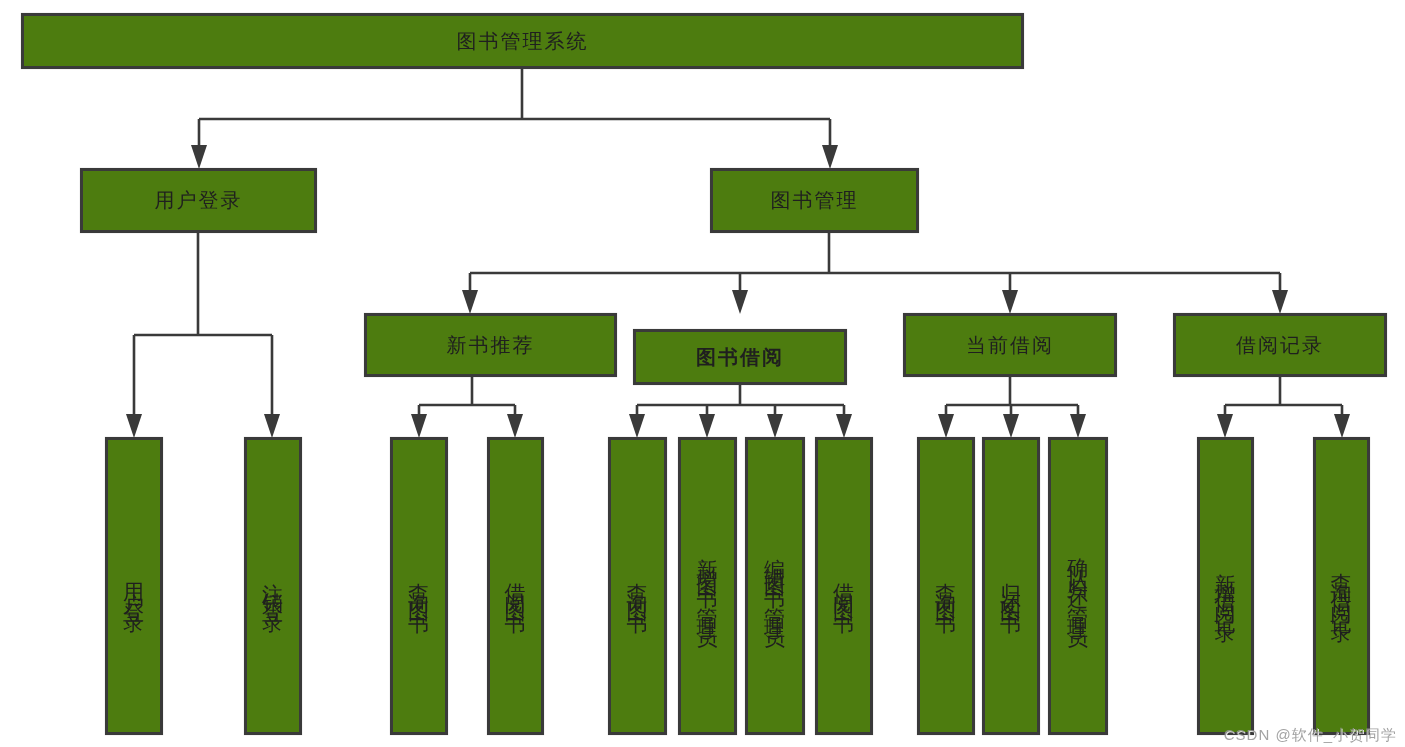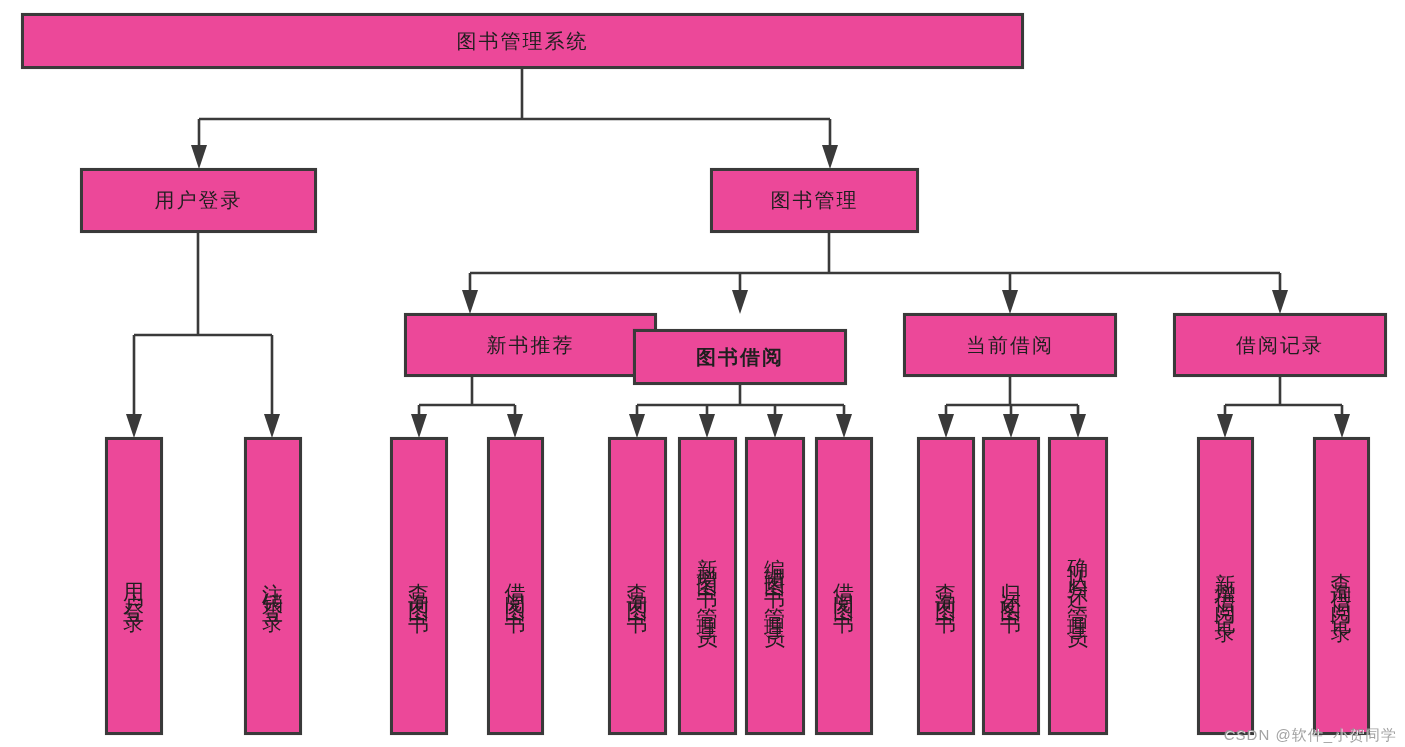--- a/index.html
+++ b/index.html
@@ -19,21 +19,21 @@
     position: absolute;
     left: 0;
     top: 0;
     width: 1405px;
     height: 747px;
     z-index: 1;
   }
   .box {
     position: absolute;
     box-sizing: border-box;
-    background: #ec4899;
+    background: #4d7c0f;
     border: 3px solid #3a3a3a;
     display: flex;
     align-items: center;
     justify-content: center;
     z-index: 2;
     box-shadow: 0 0 1px rgba(0,0,0,0.25);
   }
   .box .h-label {
     font-size: 20px;
     color: #1f1f1f;
@@ -114,21 +114,21 @@
     <span class="h-label">图书管理系统</span>
   </div>
 
   <div class="box" style="left:80px; top:168px; width:237px; height:65px;">
     <span class="h-label">用户登录</span>
   </div>
   <div class="box" style="left:710px; top:168px; width:209px; height:65px;">
     <span class="h-label">图书管理</span>
   </div>
 
-  <div class="box" style="left:364px; top:313px; width:253px; height:64px;margin-left:40px;">
+  <div class="box" style="left:364px; top:313px; width:253px; height:64px;">
     <span class="h-label">新书推荐</span>
   </div>
   <div class="box" style="left:633px; top:329px; width:214px; height:56px;font-weight:bold;">
     <span class="h-label">图书借阅</span>
   </div>
   <div class="box" style="left:1173px; top:313px; width:214px; height:64px;">
     <span class="h-label">借阅记录</span>
   </div>
   <div class="box" style="left:903px; top:313px; width:214px; height:64px;">
     <span class="h-label">当前借阅</span>

